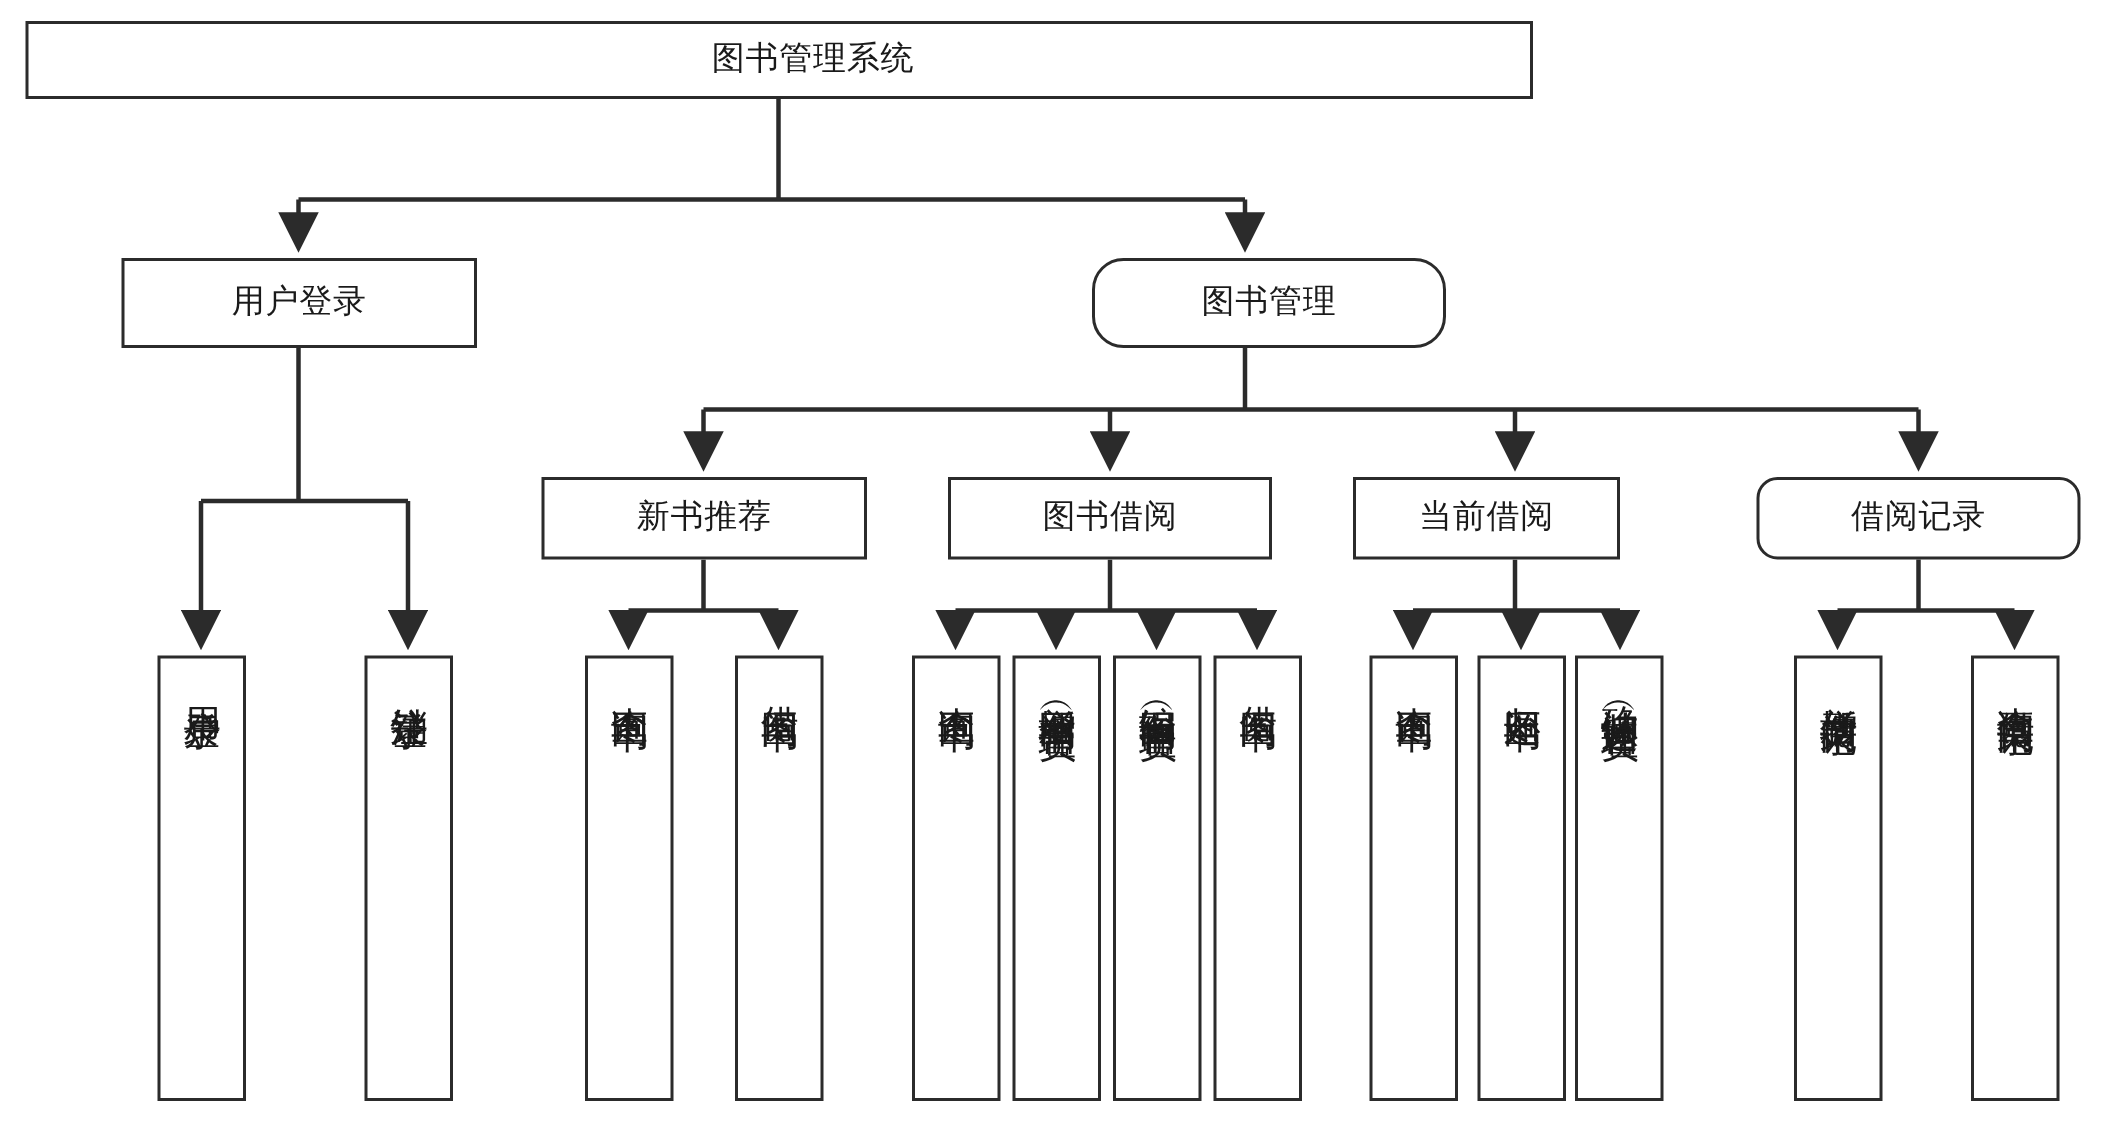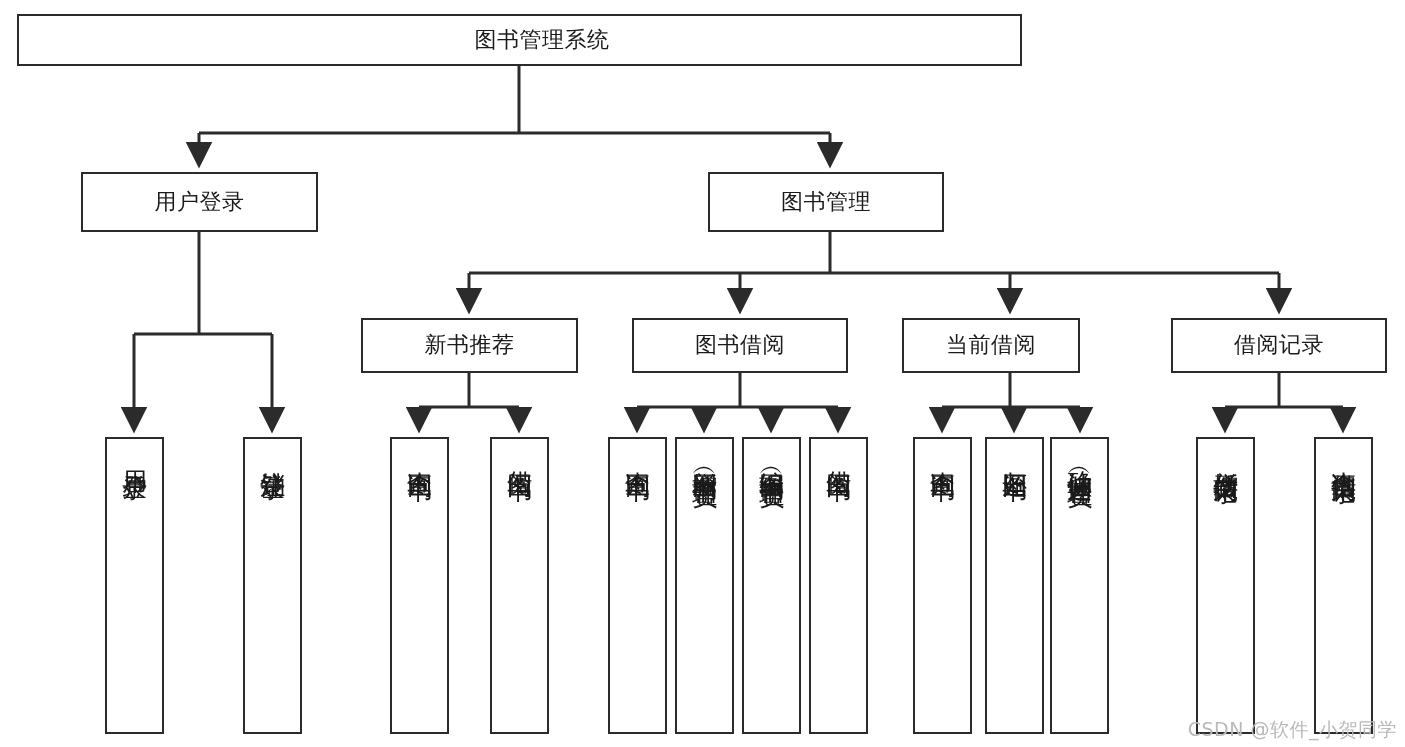--- a/index.html
+++ b/index.html
@@ -125,34 +125,34 @@
     </g>
   </svg>
 
   <div class="node horiz" style="left:17px; top:14px; width:1005px; height:52px;padding-left:45px;">
     <span class="node-label">图书管理系统</span>
   </div>
 
   <div class="node horiz" style="left:81px; top:172px; width:237px; height:60px;">
     <span class="node-label">用户登录</span>
   </div>
-  <div class="node horiz" style="left:708px; top:172px; width:236px; height:60px;">
+  <div class="node horiz" style="left:728px; top:172px; width:236px; height:60px;border-radius:21px;">
     <span class="node-label">图书管理</span>
   </div>
 
   <div class="node horiz" style="left:361px; top:318px; width:217px; height:55px;">
     <span class="node-label">新书推荐</span>
   </div>
   <div class="node horiz" style="left:632px; top:318px; width:216px; height:55px;">
     <span class="node-label">图书借阅</span>
   </div>
   <div class="node horiz" style="left:902px; top:318px; width:178px; height:55px;">
     <span class="node-label">当前借阅</span>
   </div>
-  <div class="node horiz" style="left:1171px; top:318px; width:216px; height:55px;">
+  <div class="node horiz" style="left:1171px; top:318px; width:216px; height:55px;border-radius:14px;">
     <span class="node-label">借阅记录</span>
   </div>
 
   <div class="node vert" style="left:105px; top:437px; width:59px; height:297px;">
     <span class="node-label">用户登录</span>
   </div>
   <div class="node vert" style="left:243px; top:437px; width:59px; height:297px;">
     <span class="node-label">注销登录</span>
   </div>
 
@@ -186,15 +186,14 @@
     <span class="node-label">确认归还（管理员）</span>
   </div>
 
   <div class="node vert" style="left:1196px; top:437px; width:59px; height:297px;">
     <span class="node-label">新增借阅记录</span>
   </div>
   <div class="node vert" style="left:1314px; top:437px; width:59px; height:297px;">
     <span class="node-label">查询借阅记录</span>
   </div>
 
-  <div class="watermark">CSDN @软件_小贺同学</div>
 
 </div>
 
 </body></html>

